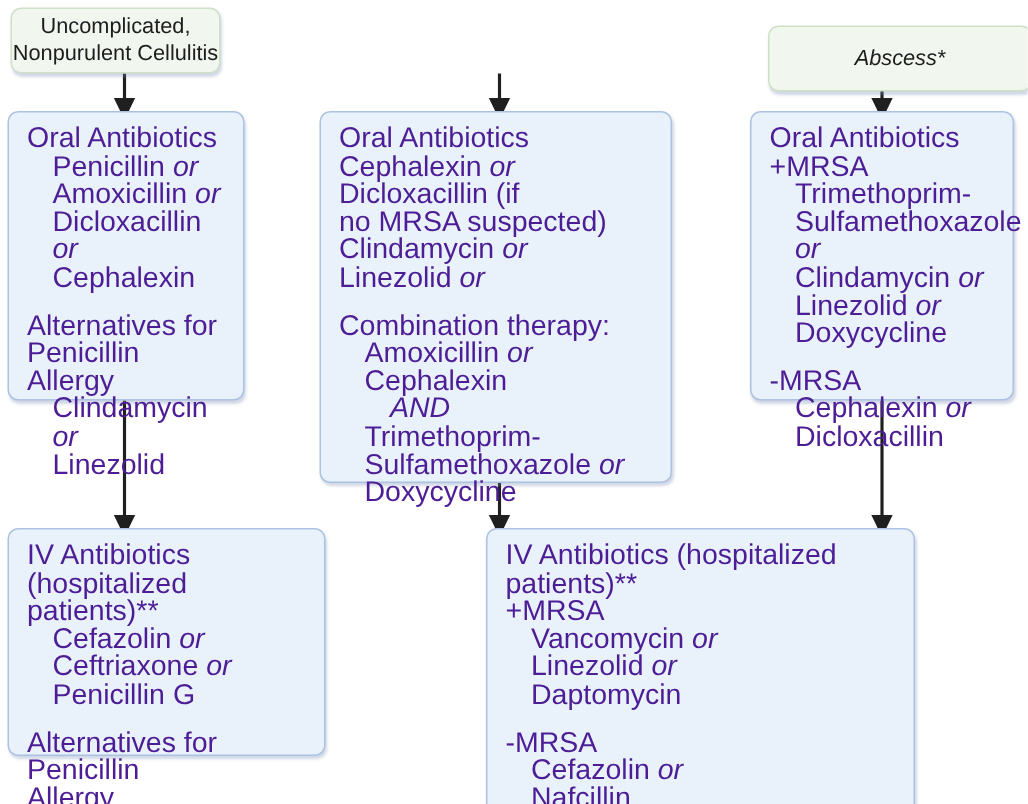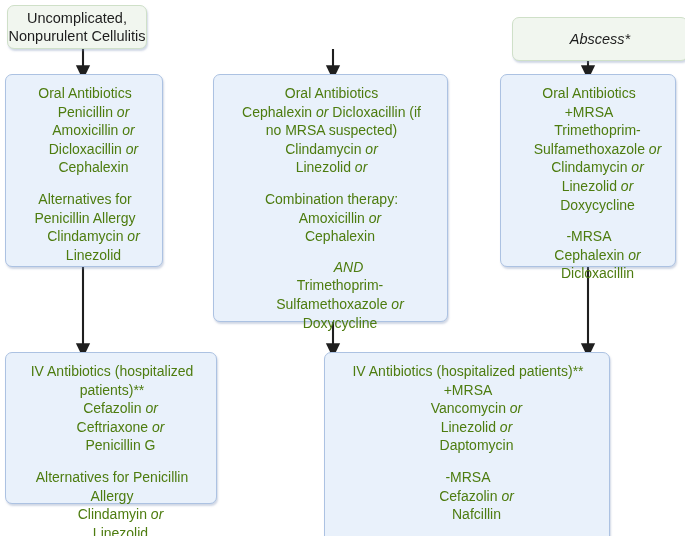--- a/index.html
+++ b/index.html
@@ -41,30 +41,29 @@
     line-height: 18px;
     color: #1d1d1d;
     white-space: pre-line;
   }
   .body-node {
     background: #e9f1fb;
     border: 1px solid #acc2e2;
     padding: 9px 10px 9px 12px;
   }
   .lines {
-    font-size: 14px;
+    font-size: 19px;
     line-height: 18.6px;
-    color: #4d7c0f;
+    color: #4c1d95;
     white-space: pre-wrap;
-    text-align: center;
   }
   .ln { display: block; }
   .ind0 { padding-left: 0; }
   .ind1 { padding-left: 17px; }
-  .ind2 { padding-left: 34px; margin-top: 12px; }
+  .ind2 { padding-left: 34px; }
   .gap { display: block; height: 13px; }
   .it { font-style: italic; }
   .arrow-svg {
     position: absolute;
     left: 0;
     top: 0;
     width: 685px;
     height: 536px;
     pointer-events: none;
   }

